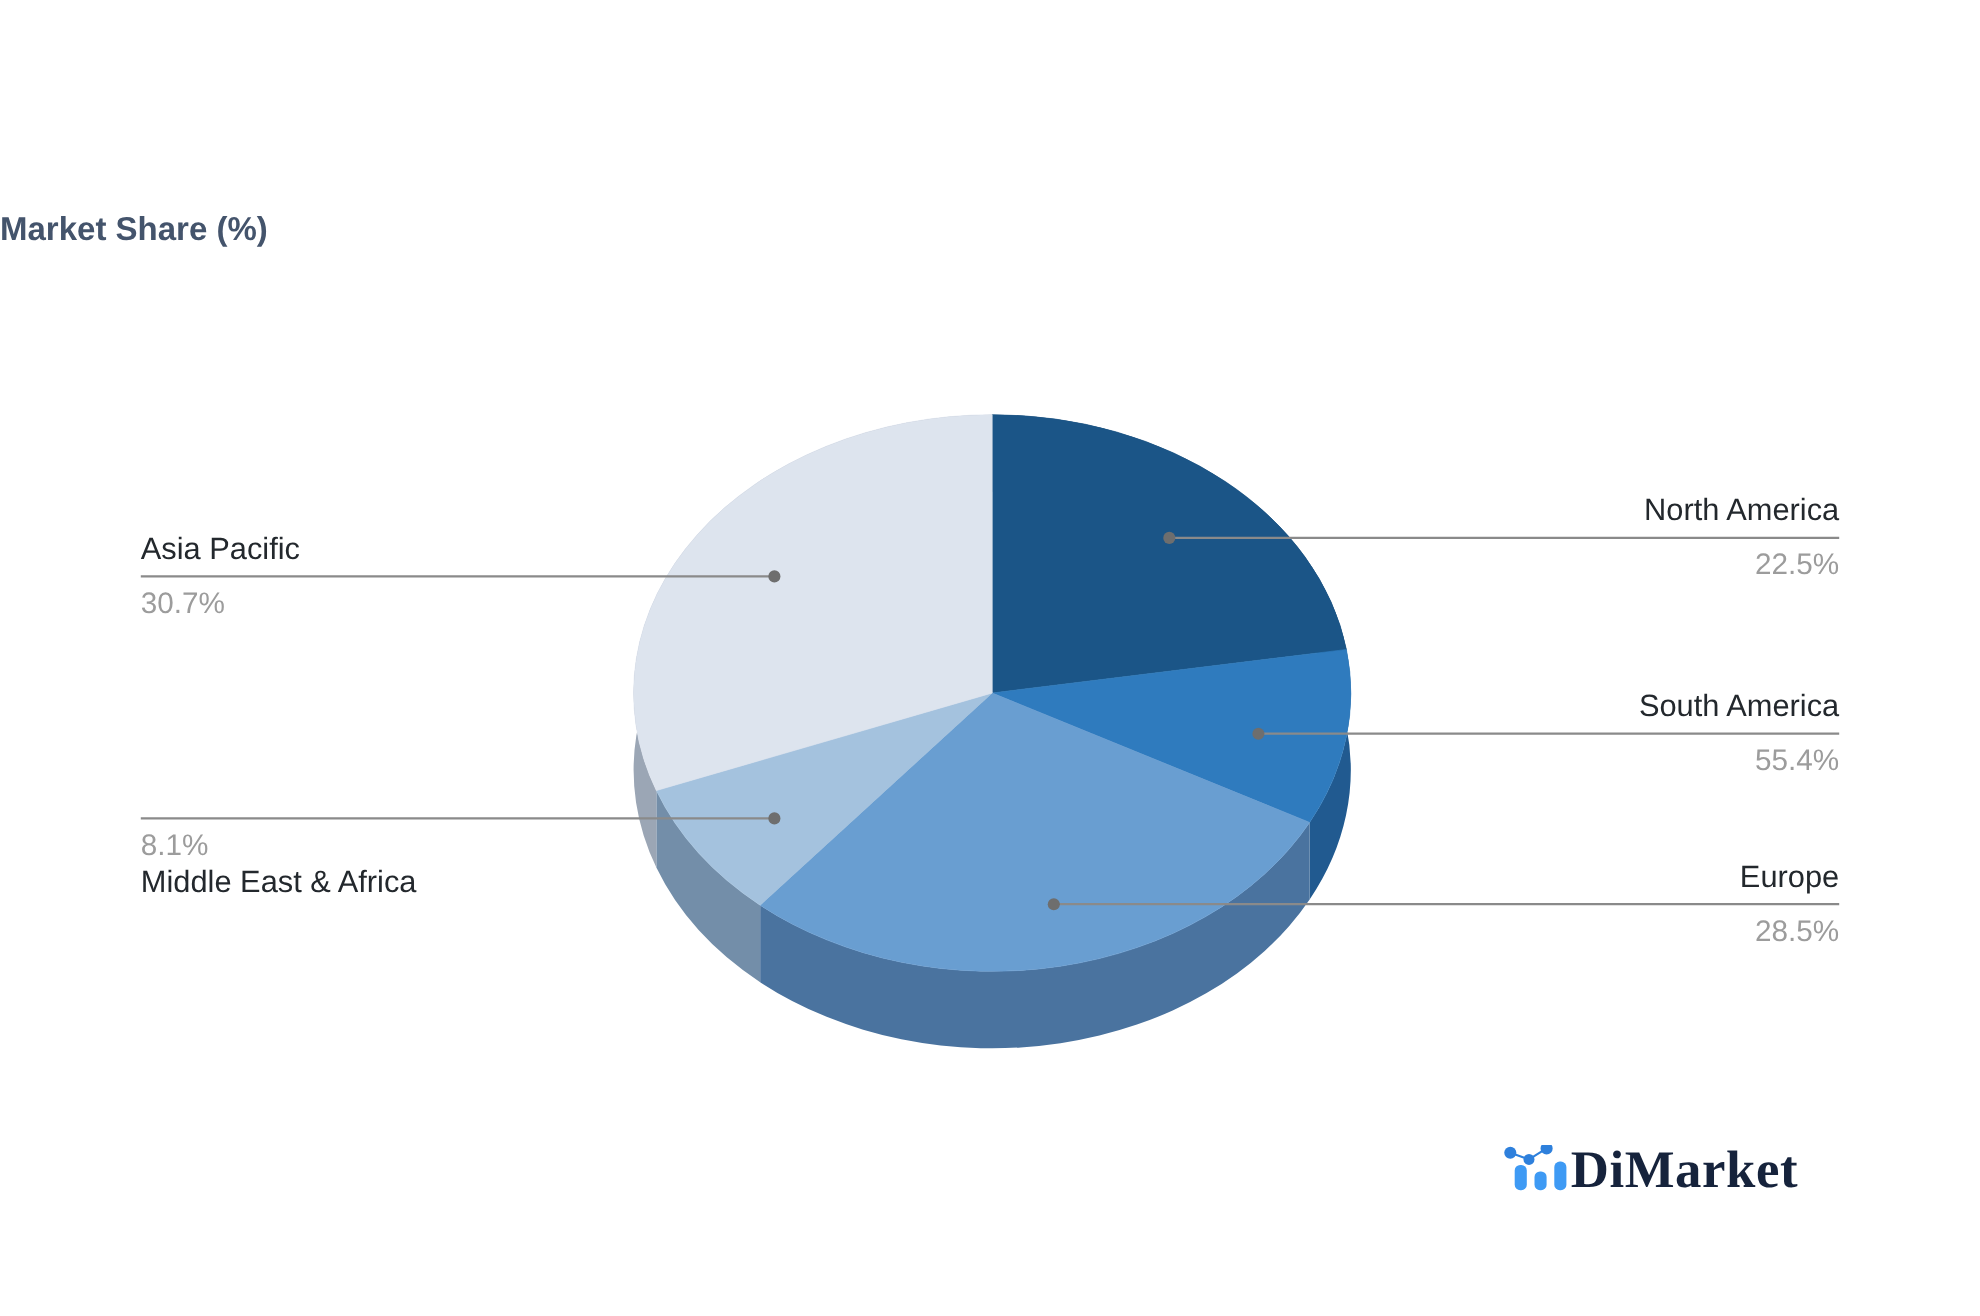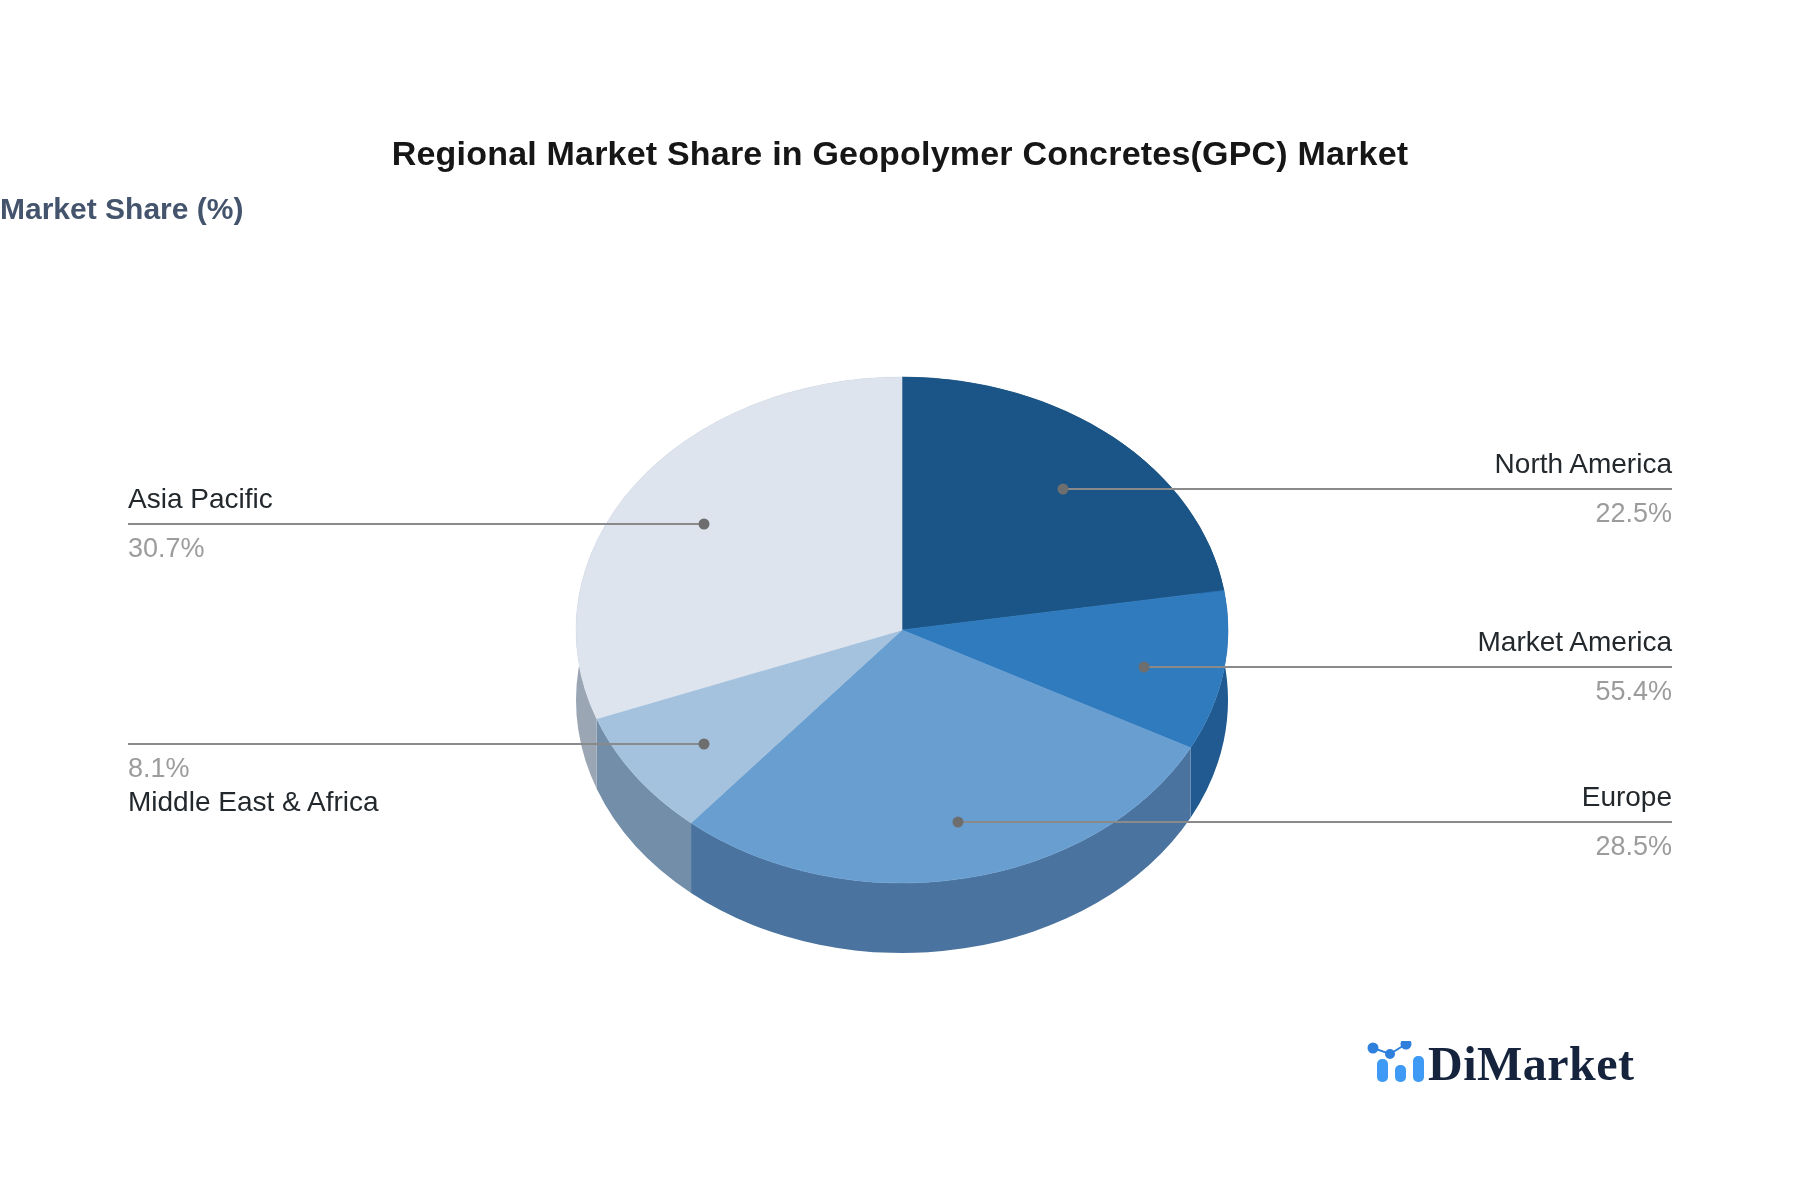--- a/index.html
+++ b/index.html
@@ -28,21 +28,20 @@
   .logo-icon{display:block;margin-bottom:3px;}
   .logo-text{
     font-family:"Liberation Serif",serif;font-weight:700;font-size:48px;
     color:#16233C;line-height:48px;letter-spacing:0.5px;
   }
 </style>
 </head>
 <body>
 
 <div class="stage">
-  <div class="chart-title">Regional Market Share in Geopolymer Concretes(GPC) Market</div>
   <div class="chart-subtitle">Market Share (%)</div>
 
   <svg class="pie-svg" id="pie-svg" width="1800" height="1196" viewBox="0 0 1800 1196">
       <path d="M 902,377 A 326 253 0 0 1 1223.986399034015,590.4220803448216 L 1223.986399034015,660.4220803448216 A 326 253 0 0 0 902,447 Z" fill="#133e67"></path>
       <path d="M 1223.986399034015,590.4220803448216 A 326 253 0 0 1 1190.5854074943804,747.683222753597 L 1190.5854074943804,817.683222753597 A 326 253 0 0 0 1223.986399034015,660.4220803448216 Z" fill="#215a90"></path>
       <path d="M 1190.5854074943804,747.683222753597 A 326 253 0 0 1 691.0597565283613,822.8979552858964 L 691.0597565283613,892.8979552858964 A 326 253 0 0 0 1190.5854074943804,817.683222753597 Z" fill="#4a739f"></path>
       <path d="M 691.0597565283613,822.8979552858964 A 326 253 0 0 1 596.6847369200893,718.6851830083885 L 596.6847369200893,788.6851830083885 A 326 253 0 0 0 691.0597565283613,892.8979552858964 Z" fill="#738ea9"></path>
       <path d="M 596.6847369200893,718.6851830083885 A 326 253 0 0 1 901.9999999999999,377 L 901.9999999999999,447 A 326 253 0 0 0 596.6847369200893,788.6851830083885 Z" fill="#9ba6b5"></path>
       <path d="M 902 630 L 902,377 A 326 253 0 0 1 1223.986399034015,590.4220803448216 Z" fill="#1B5587" stroke="#1B5587" stroke-width="0.6"></path>
       <path d="M 902 630 L 1223.986399034015,590.4220803448216 A 326 253 0 0 1 1190.5854074943804,747.683222753597 Z" fill="#2F7BBE" stroke="#2F7BBE" stroke-width="0.6"></path>
@@ -57,21 +56,21 @@
       <circle cx="958" cy="822" r="5.5" fill="#6E6E6E"></circle>
       <line x1="704" y1="744" x2="128" y2="744" stroke="#8A8A8A" stroke-width="2"></line>
       <circle cx="704" cy="744" r="5.5" fill="#6E6E6E"></circle>
       <line x1="704" y1="524" x2="128" y2="524" stroke="#8A8A8A" stroke-width="2"></line>
       <circle cx="704" cy="524" r="5.5" fill="#6E6E6E"></circle>
     </svg>
 
   <div id="labels">
       <div class="slice-name" style="top: 445px; right: 128px; text-align: right;">North America</div>
       <div class="slice-pct" style="top: 494px; right: 128px; ">22.5%</div>
-      <div class="slice-name" style="top: 623px; right: 128px; text-align: right;">Market America</div>
+      <div class="slice-name" style="top: 623px; right: 128px; text-align: right;">South America</div>
       <div class="slice-pct" style="top: 672px; right: 128px; text-align: right;">55.4%</div>
       <div class="slice-name" style="top: 778px; right: 128px; text-align: right;">Europe</div>
       <div class="slice-pct" style="top: 827px; right: 128px; text-align: right; margin-left: 32px;">28.5%</div>
       <div class="slice-name" style="top: 739px; left: 128px; margin-top: 44px;">Middle East &amp; Africa</div>
       <div class="slice-pct" style="top: 749px; left: 128px;">8.1%</div>
       <div class="slice-name" style="top: 480px; left: 128px;">Asia Pacific</div>
       <div class="slice-pct" style="top: 529px; left: 128px;">30.7%</div>
     </div>
 
   <div class="logo">

